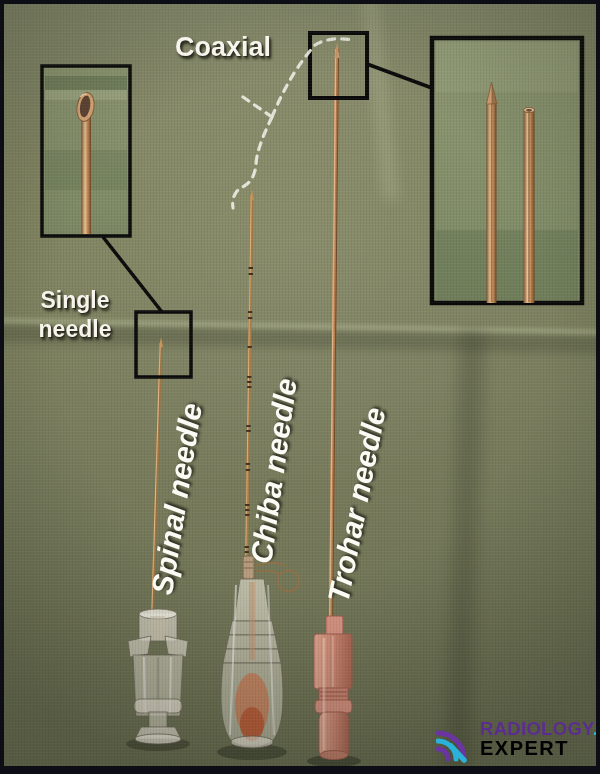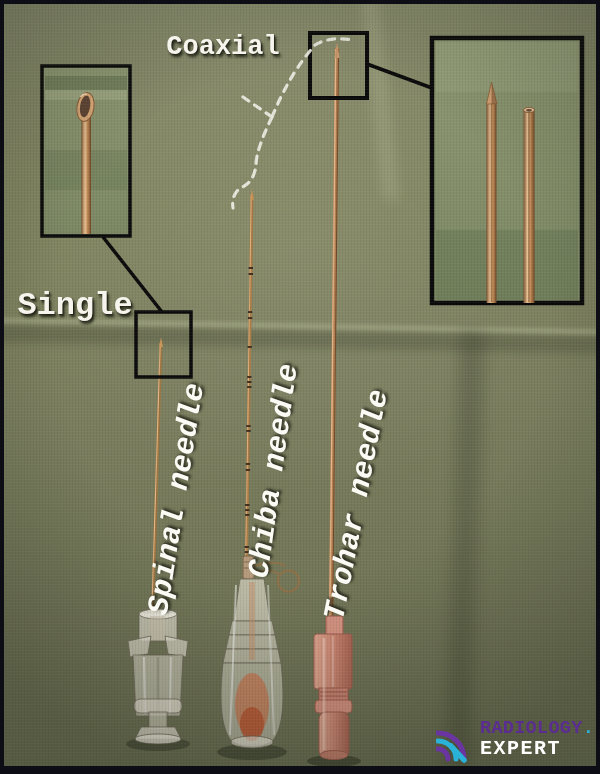--- a/index.html
+++ b/index.html
@@ -1,19 +1,19 @@
 <!DOCTYPE html>
 <html><head>
 <meta charset="utf-8">
 <style>
   html,body{margin:0;padding:0;background:#222;}
   .stage{
     position:relative;width:600px;height:774px;margin:0 auto;
     overflow:hidden;background:#7e8263;
-    font-family:Liberation Mono, monospace;
+    font-family:Liberation Sans, sans-serif;
   }
   
   .fabric{
     position:absolute;inset:0;
     background:
       radial-gradient(ellipse 70% 45% at 50% 32%, rgba(255,255,255,0.08), transparent 70%),
       linear-gradient(176deg,#878b6c 0%,#80845f 28%,#7a7e5e 52%,#727657 76%,#6a6f52 100%);
   }
   .weave{
     position:absolute;inset:0;z-index:3;pointer-events:none;
@@ -50,35 +50,35 @@
   .frame-bottom{position:absolute;left:0;right:0;bottom:0;height:8px;background:#0d0d16;z-index:20;}
   
   svg.photo{position:absolute;left:0;top:0;z-index:2;}
   
   .annot{
     position:absolute;z-index:10;color:#f6f4ec;font-weight:bold;
     text-shadow:2px 3px 3px rgba(25,28,16,0.9), 1px 1px 1px rgba(25,28,16,0.7);
     text-align:center;line-height:1.22;
   }
   .coaxial-label{left:150px;top:31px;width:146px;font-size:27px;}
-  .single-wall-label{left:8px;top:286px;width:134px;font-size:32px;line-height:1.25;}
+  .single-wall-label{left:8px;top:286px;width:134px;font-size:23px;line-height:1.25;}
   .needle-label{
     position:absolute;z-index:9;color:#fbfaf4;font-style:italic;font-weight:600;
     font-size:30px;white-space:nowrap;
     text-shadow:2px 2px 3px rgba(20,22,12,0.8);
   }
   .lbl-spinal{left:177px;top:499px;transform:translate(-50%,-50%) rotate(-81deg);}
   .lbl-chiba {left:274px;top:471px;transform:translate(-50%,-50%) rotate(-82deg);}
   .lbl-trohar{left:357px;top:505px;transform:translate(-50%,-50%) rotate(-79deg);}
   
   .logo{position:absolute;left:436px;top:720px;z-index:10;display:flex;align-items:flex-start;justify-content:flex-end;}
   .logo-text{margin-left:4px;line-height:0.95;}
   .logo-top{font-size:18.5px;font-weight:bold;letter-spacing:0.3px;color:#5c2d91;}
   .logo-dot{color:#2ab2d8;}
-  .logo-bottom{font-size:20px;font-weight:bold;letter-spacing:1.5px;color:#ffffff;margin-top:1px;}
+  .logo-bottom{font-size:20px;font-weight:bold;letter-spacing:1.5px;color:#000000;margin-top:1px;}
 </style>
 </head>
 <body>
 
 <div class="stage">
 
   <div class="fabric"></div>
   <div class="crease crease-light"></div>
   <div class="crease crease-shadow"></div>
   <div class="crease crease-vert"></div>
@@ -236,20 +236,21 @@
 
   <div class="weave"></div>
   <div class="vignette"></div>
 
   <div class="annot coaxial-label">
     <div>Coaxial</div>
   </div>
 
   <div class="annot single-wall-label">
     <div>Single</div>
+    <div>needle</div>
   </div>
 
   <div class="needle-label lbl-spinal">Spinal needle</div>
   <div class="needle-label lbl-chiba">Chiba needle</div>
   <div class="needle-label lbl-trohar">Trohar needle</div>
 
   <div class="logo">
     <svg width="40" height="46" viewBox="0 0 40 46">
       <g fill="none" stroke-linecap="round">
         <path d="M7,17 A26,26 0 0 1 33,43" stroke="#6a35a0" stroke-width="5" transform="translate(-5,-4)"></path>

